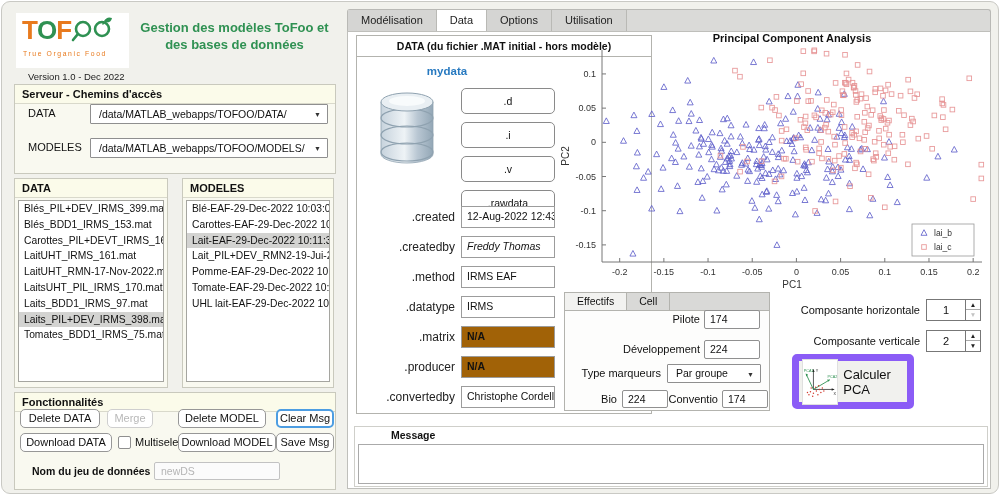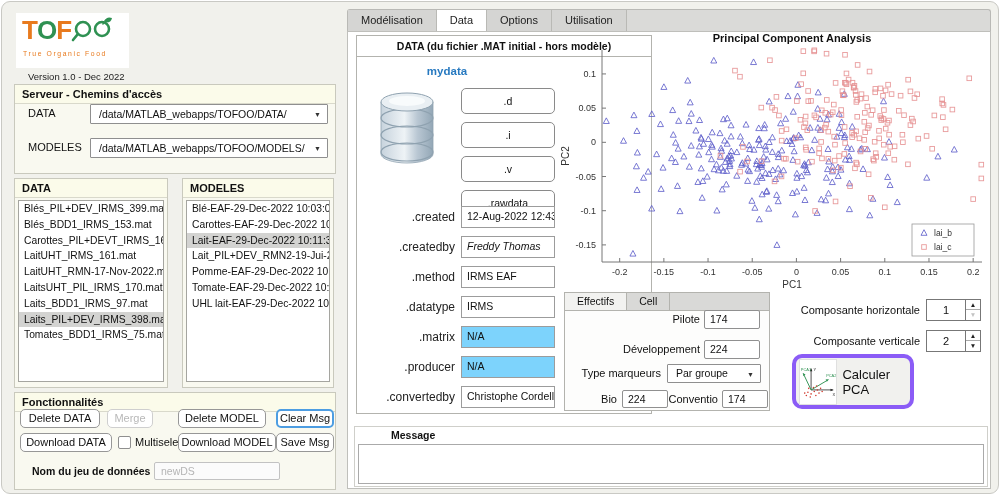--- a/index.html
+++ b/index.html
@@ -58,39 +58,39 @@
   .dpanel{position:absolute;left:354px;top:33px;width:296px;height:379px;background:#fff;border:1px solid #b3b3ae;}
   .dpanel-header{font-size:10.5px;font-weight:bold;text-align:center;padding:4px 2px;border-bottom:1px solid #b3b3ae;}
   .varname{position:absolute;left:45px;top:29px;width:90px;text-align:center;
            font-size:11.5px;font-weight:bold;color:#2779c0;}
   .fbtn{position:absolute;left:104px;width:94px;height:26px;background:#fff;border:1px solid #8a8a8a;
         border-radius:5px;font-size:10.5px;text-align:center;line-height:24px;}
   .frow-label{position:absolute;width:98px;text-align:right;font-size:12px;color:#222;}
   .fval{position:absolute;left:104px;width:94px;height:22px;background:#fff;border:1px solid #9c9c9c;
         font-size:10.5px;padding:3px 5px;white-space:nowrap;overflow:hidden;}
   .fval.italic{font-style:italic;}
-  .fval.yellow{background:#7dd3fc;font-weight:normal;}
+  .fval.yellow{background:#a16207;font-weight:bold;}
 
   
   .epanel{position:absolute;left:562px;top:290px;width:206px;height:119px;background:#fdfdfc;border:1px solid #b3b3ae;}
   .etabs{height:18px;background:#d9d9d7;border-bottom:1px solid #b3b3ae;display:flex;}
   .etab{font-size:10.5px;padding:2px 12px 0 12px;border-right:1px solid #b3b3ae;background:#d9d9d7;}
   .etab.active{background:#f2f2f0;}
 
   
   .spinval{position:absolute;width:40px;height:22px;background:#fff;border:1px solid #777;
            font-size:11px;text-align:center;line-height:20px;}
   .spinbtns{position:absolute;width:15px;height:22px;border:1px solid #777;border-left:none;background:#fff;}
   .sb{height:10px;font-size:6.5px;text-align:center;line-height:10px;color:#222;}
   .sb.up{border-bottom:1px solid #aaa;}
   .sb.dis{color:#c3c3c3;}
 
   
   .calcbtn{position:absolute;left:790px;top:352px;width:122px;height:55px;background:#f1f1ee;
-           border:4px solid #8b5cf6;border-radius:10px;display:flex;align-items:center;gap:5px;padding:3px;}
+           border:7px solid #8b5cf6;border-radius:5px;display:flex;align-items:center;gap:5px;padding:3px;}
   .calcbtn .lbl{font-size:13px;color:#111;}
   .mpanel{position:absolute;left:352px;top:424px;width:634px;height:61px;background:#fff;border:1px solid #cfcfca;}
   .mpanel .mhdr{font-size:10.5px;font-weight:bold;padding:2px 6px;margin-left:30px;}
   .mpanel textarea{position:absolute;left:3px;top:17px;width:626px;height:40px;border:1px solid #aaa;
                    resize:none;background:#fff;font-family:"Liberation Sans",sans-serif;font-size:11px;}
 
   svg text{font-family:"Liberation Sans",sans-serif;}
 </style>
 </head>
 <body>
@@ -104,20 +104,24 @@
         <span class="logo-f">F</span>
       <svg width="42" height="30" viewBox="0 0 42 30">
         <circle cx="12" cy="12" r="7" fill="none" stroke="#2f9152" stroke-width="2.6"></circle>
         <line x1="6.6" y1="17.4" x2="2" y2="23" stroke="#2f9152" stroke-width="2.6" stroke-linecap="round"></line>
         <circle cx="31" cy="12" r="7" fill="none" stroke="#2f9152" stroke-width="2.6"></circle>
         <path d="M33 4 Q36 -1 41 1 Q40 6 34.5 5.5 Z" fill="#2f9152"></path>
         <line x1="33.5" y1="5" x2="31.5" y2="7.5" stroke="#2f9152" stroke-width="1.4"></line>
       </svg>
     </div>
     <div class="logo-tagline">True Organic Food</div>
+  </div>
+  <div class="app-title">
+    <div>Gestion des modèles ToFoo et</div>
+    <div>des bases de données</div>
   </div>
   <div class="version">Version 1.0 - Dec 2022</div>
 
   <div class="panel" style="left:12px;top:82px;width:322px;height:90px;">
     <div class="panel-header">Serveur - Chemins d'accès</div>
   </div>
   <div class="flabel" style="left:26px;top:105px;">DATA</div>
   <div class="dd" style="left:88px;top:102px;width:238px;">
     <span>/data/MATLAB_webapps/TOFOO/DATA/</span>
     <span class="arr">▼</span>

